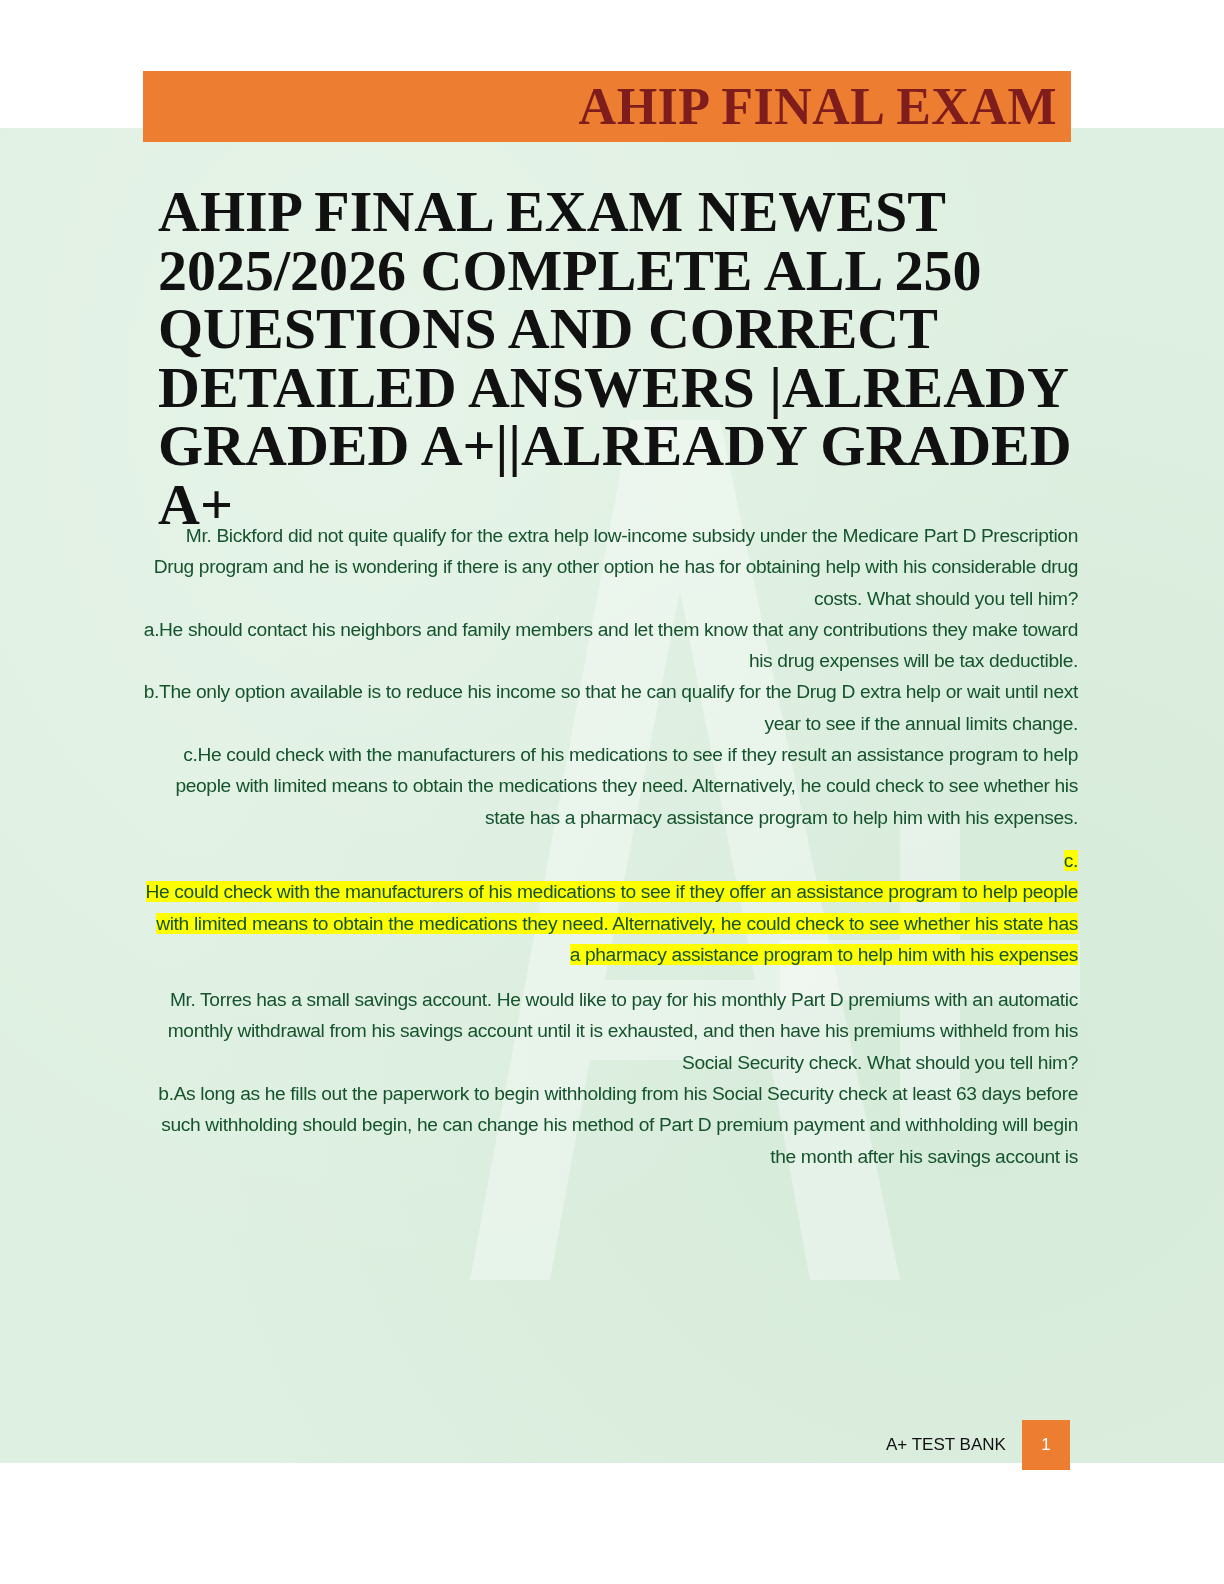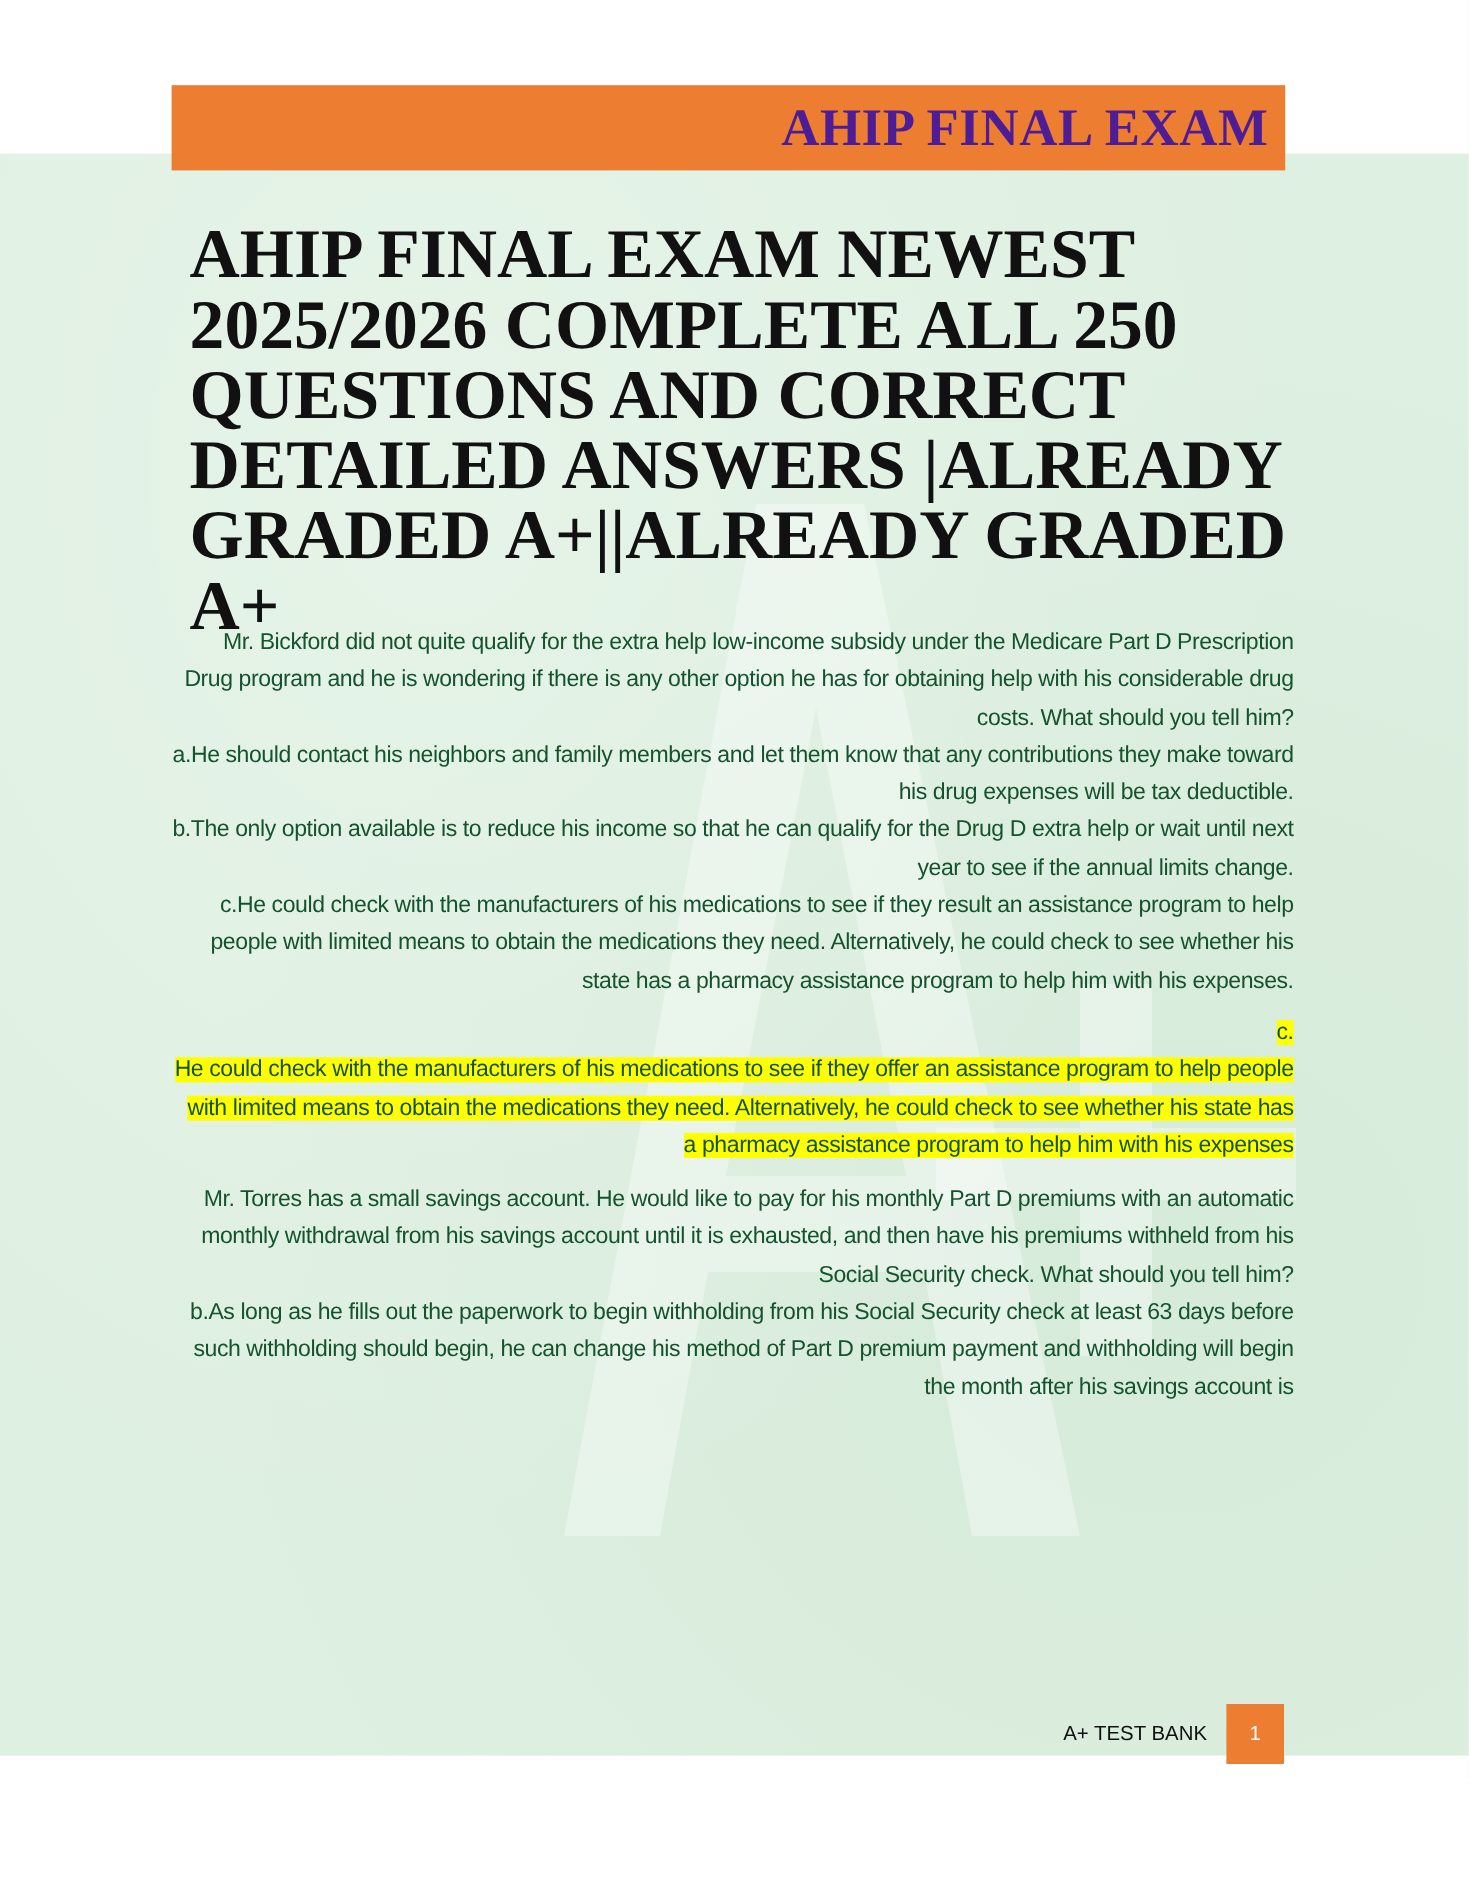--- a/index.html
+++ b/index.html
@@ -31,22 +31,22 @@
     left: 143px; top: 71px;
     width: 928px; height: 71px;
     background: #ed7d31;
     display: flex; align-items: center; justify-content: flex-end;
     box-sizing: border-box;
     padding-right: 14px;
   }
   .header-title {
     font-family: "Liberation Serif", serif;
     font-weight: bold;
-    font-size: 44px;
-    color: #4c1d95;
+    font-size: 52px;
+    color: #7f1d1d;
     letter-spacing: 0.5px;
   }
   .doc-title {
     position: absolute;
     left: 143px; top: 168px;
     width: 940px;
     font-family: "Liberation Serif", serif;
     font-weight: bold;
     font-size: 58px;
     line-height: 58.5px;

